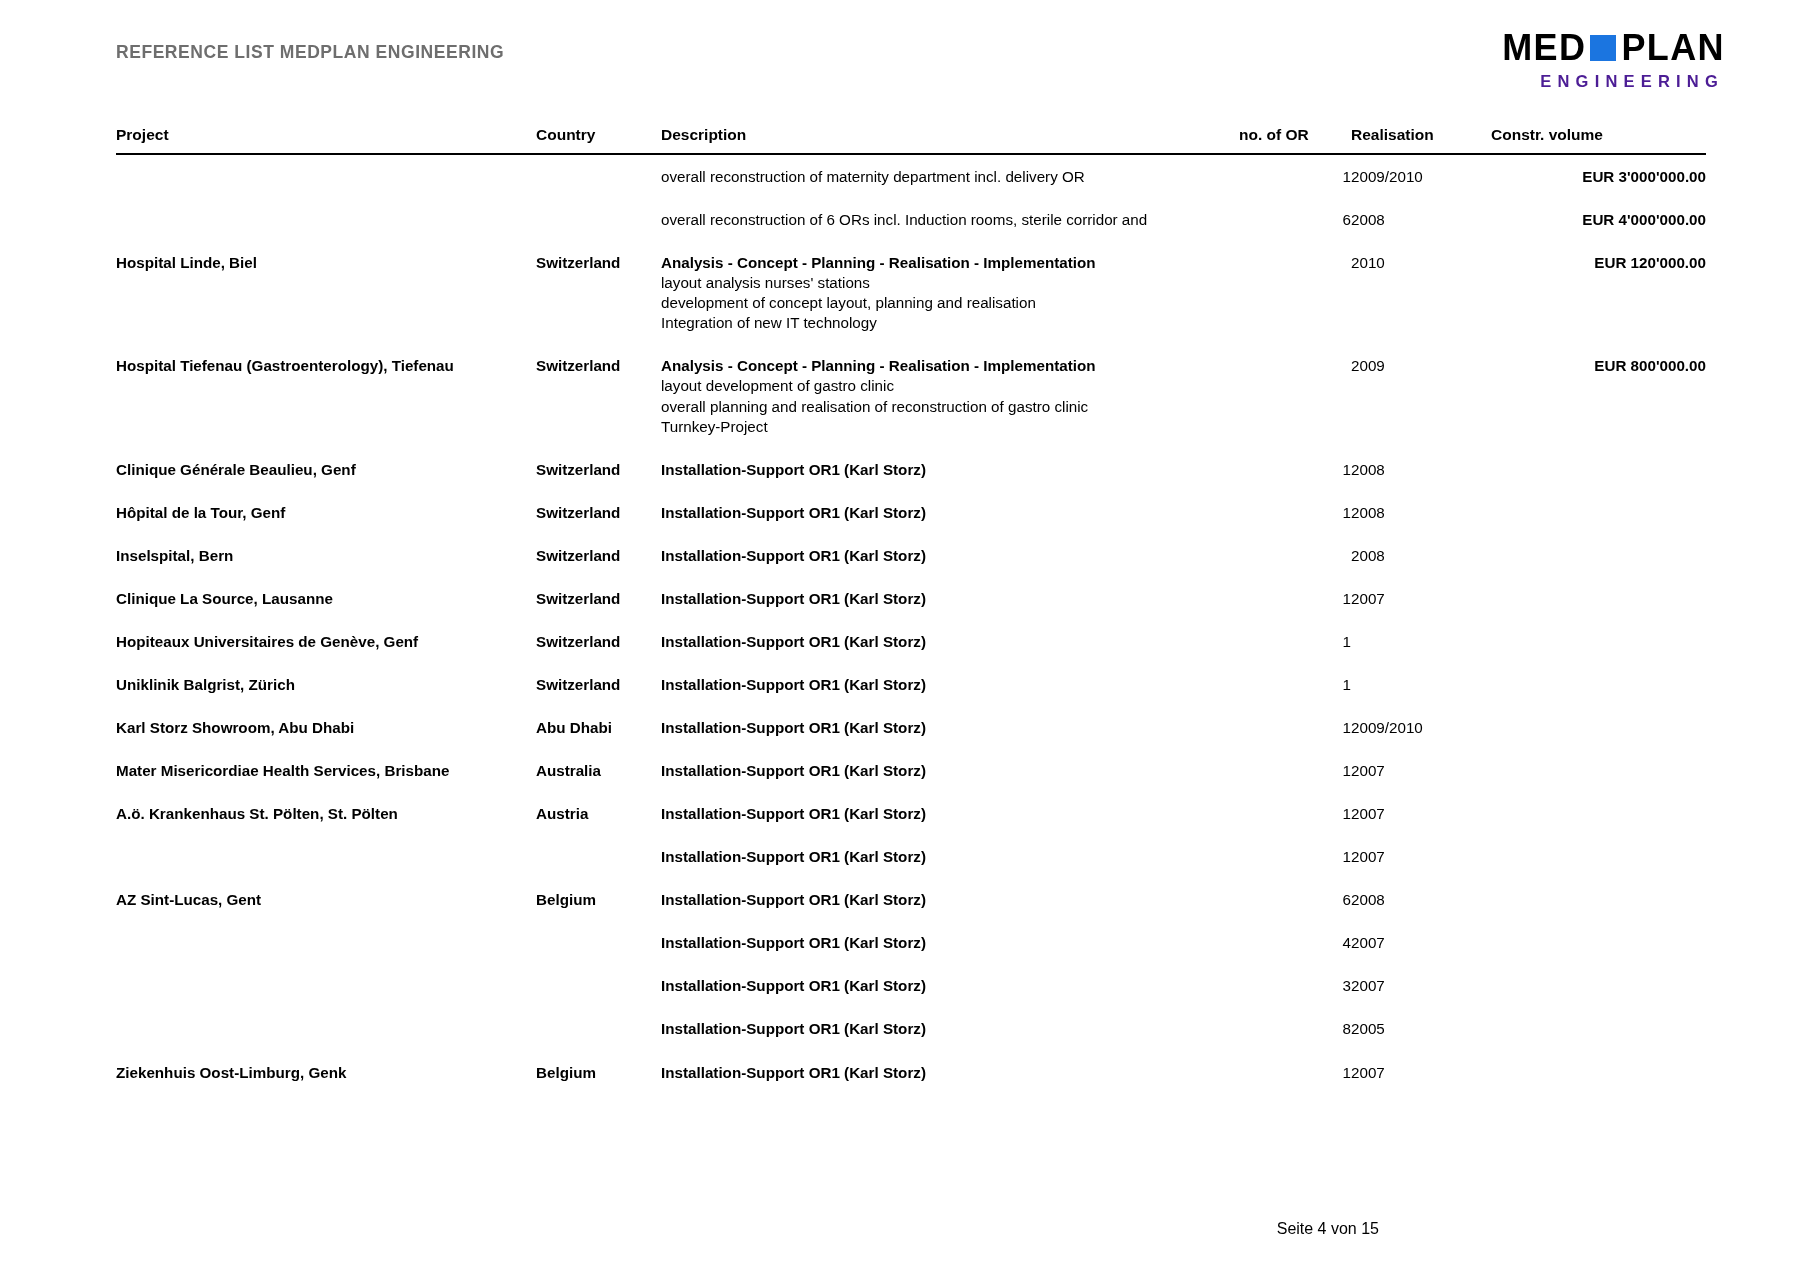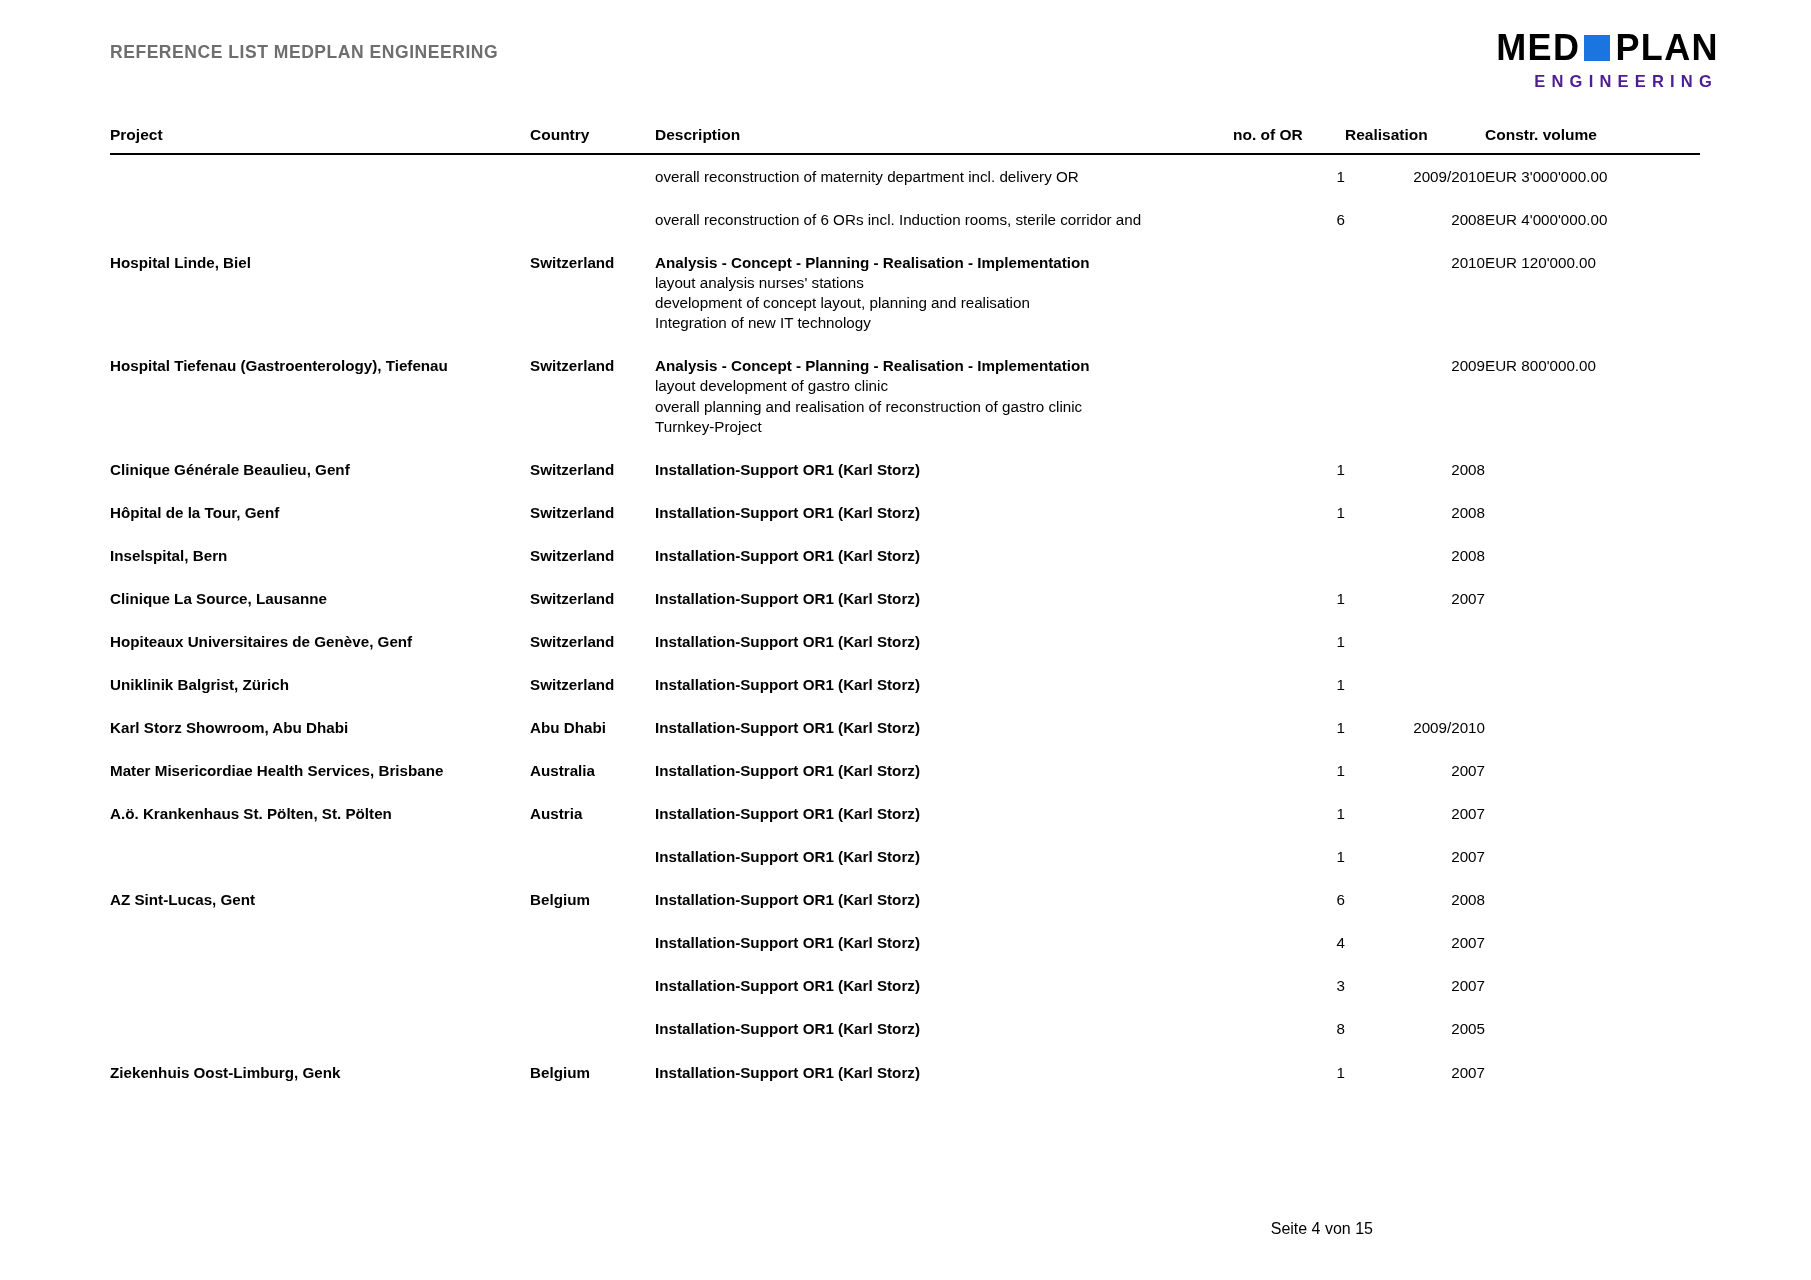--- a/index.html
+++ b/index.html
@@ -10,21 +10,21 @@
   body {
     width: 1811px;
     height: 1280px;
     font-family: "Liberation Sans", sans-serif;
     color: #000000;
     position: relative;
     overflow: hidden;
   }
   .page {
     position: absolute;
-    left: 0; top: 0;
+    left: 6px; top: 0;
     width: 1465px;
     height: 1280px;
     background: #ffffff;
   }
 
   
   .doc-header {
     position: absolute;
     left: 0; top: 0;
     width: 1811px;
@@ -110,22 +110,22 @@
   table.ref tbody td {
     font-size: 15.2px;
     vertical-align: top;
     padding: 12px 0 11px 0;
     line-height: 1.32;
   }
   td.c-project { font-weight: bold; padding-right: 10px; }
   td.c-country { font-weight: bold; }
   td.c-desc    { padding-right: 14px; margin-top: 7px; }
   td.c-or      { text-align: right; padding-right: 30px; white-space: nowrap; }
-  td.c-real    { text-align: right; padding-right: 8px; white-space: nowrap; }
-  td.c-vol     { text-align: left; padding-right: 4px; white-space: nowrap; }
+  td.c-real    { text-align: left; padding-right: 8px; white-space: nowrap; }
+  td.c-vol     { text-align: right; padding-right: 4px; white-space: nowrap; font-weight: bold; }
 
   .desc-title { font-weight: bold; display: block; }
   .desc-line  { display: block; font-weight: normal; }
   .desc-plain { display: block; font-weight: normal; }
 
   tr.row-tight td { padding-top: 11px; padding-bottom: 10px; }
 
   
   .doc-footer {
     position: absolute;

